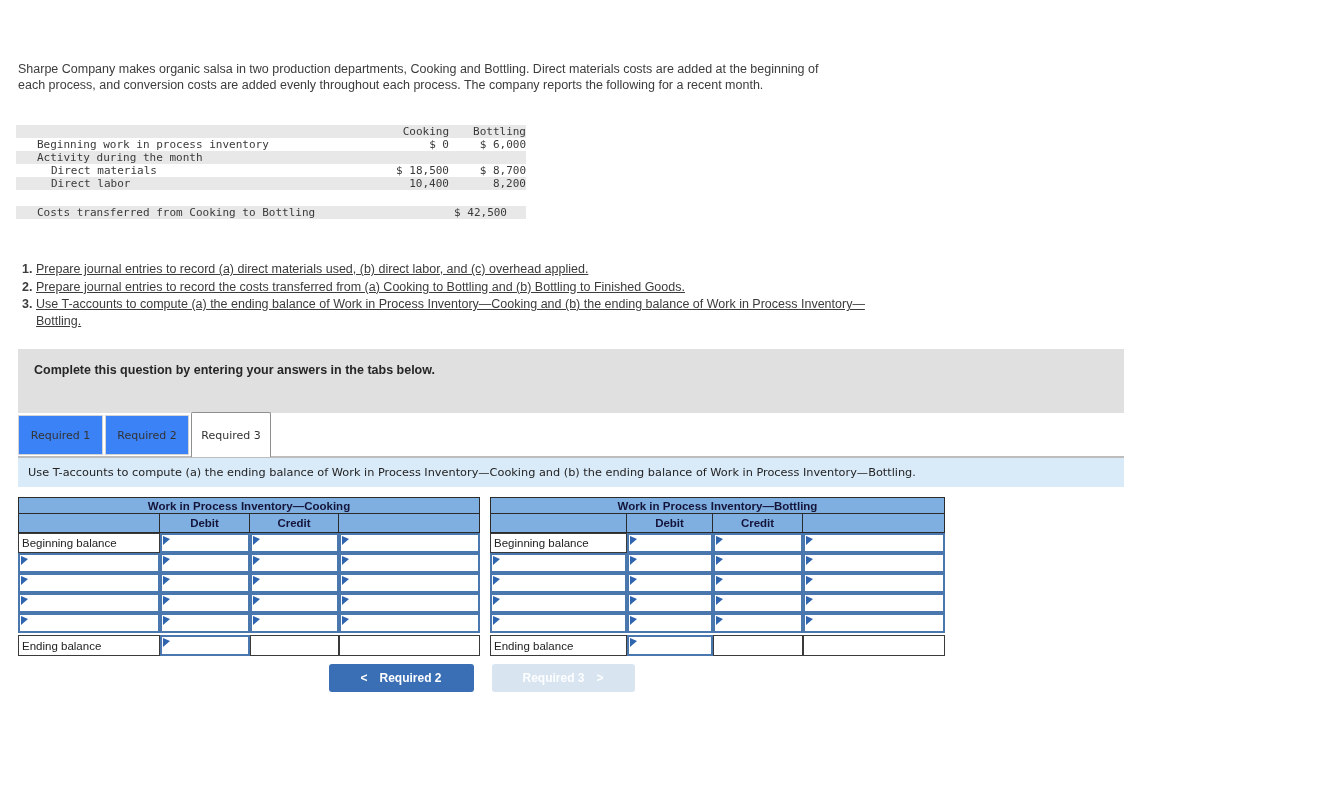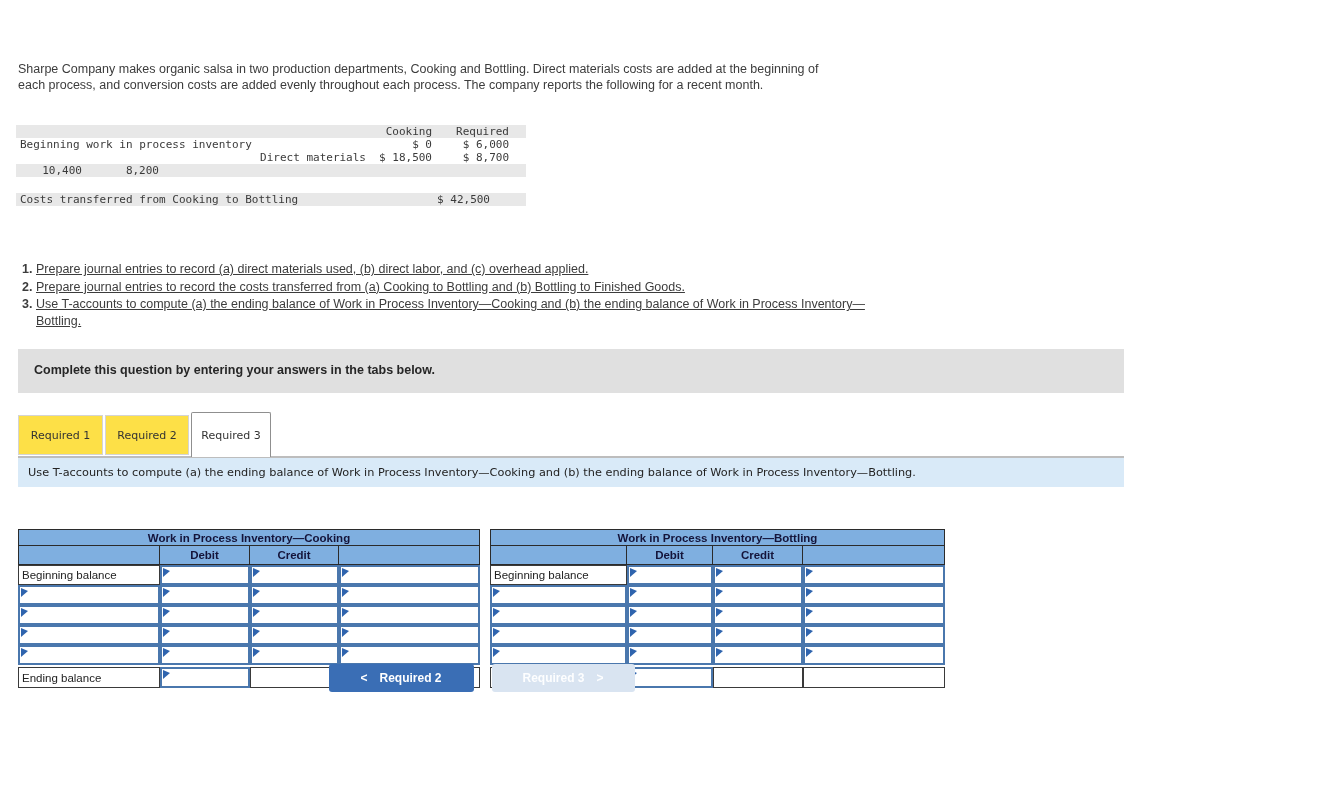--- a/index.html
+++ b/index.html
@@ -9,52 +9,52 @@
     font-family:"Liberation Sans", sans-serif; color:#3b3b3b;
   }
   
   .intro { position:absolute; left:18px; top:62px; width:818px;
     font-size:12.5px; line-height:15.5px; color:#3c3c3c; }
   
   .cost-table { position:absolute; left:16px; top:125px; width:510px;
     font-family:"DejaVu Sans Mono", monospace; font-size:11px; color:#3a3a3a; }
   .cost-row { display:flex; height:13px; line-height:13px; align-items:center; }
   .cost-row.gray { background:#e8e8e8; }
-  .cost-row .c-label { width:350px; padding-left:4px; white-space:pre; }
-  .cost-row .c-label.ind { padding-left:18px;text-align:right; }
+  .cost-row .c-label { width:350px; padding-left:4px; white-space:pre;margin-left:17px; }
+  .cost-row .c-label.ind { padding-left:18px; }
   .cost-row .c-cook { width:66px; text-align:right; }
   .cost-row .c-bott { width:77px; text-align:right; }
   .cost-row .c-tval { width:124px; text-align:right; }
   .cost-gap { height:16px; }
   
   .reqs { position:absolute; left:22px; top:261px; width:884px; font-size:12.5px; color:#3c3c3c; }
   .req { display:flex; margin-bottom:1px; line-height:16.5px; }
   .req .num { font-weight:bold; width:14px; flex:0 0 auto; }
   .req .txt { flex:1;text-decoration:underline; }
   
-  .banner { position:absolute; left:18px; top:349px; width:1106px; height:44px;
+  .banner { position:absolute; left:18px; top:349px; width:1106px; height:64px;
     background:#e0e0e0; }
   .banner .btxt { padding:14px 0 0 16px; font-weight:bold; font-size:12.5px; color:#262626; }
   
   .tabs { position:absolute; left:18px; top:412px; height:45px; }
-  .tab { position:absolute; top:3px; height:40px; background:#fde047;
+  .tab { position:absolute; top:3px; height:40px; background:#3b82f6;
     border:1px solid #d4d4d4; font-family:"DejaVu Sans", sans-serif;
     font-size:11px; color:#333; display:flex; align-items:center; justify-content:center;
     cursor:pointer; }
   .tab.active { top:0; height:45px; background:#ffffff; border:1px solid #8f8f8f;
     border-bottom:none; border-radius:2px 2px 0 0; z-index:3; }
   
   .band { position:absolute; left:18px; top:456px; width:1106px; height:31px;
     background:#d9eaf8; border-top:2px solid #bdbdbd;
     display:flex; align-items:center; }
   .band .itxt { padding-left:10px; font-family:"DejaVu Sans", sans-serif;
     font-size:11.3px; color:#232323; }
   
   .tarea { position:absolute; left:18px; top:497px; width:927px; height:160px; }
-  .tacct { position:absolute; top:0;margin-top:32px; }
+  .tacct { position:absolute; top:0; }
   .trow { display:flex; }
   .cell { position:relative; background:#fff; }
   .cell-blue { background:#7fafe0; border:1px solid #2b2b2b; }
   .title-row .cell-blue { display:flex; align-items:center; justify-content:center;
     font-weight:bold; font-size:11.5px; color:#14143a; height:17px; }
   .sub-row .cell-blue { display:flex; align-items:center; justify-content:center;
     font-weight:bold; font-size:11.5px; color:#14143a; height:19px; border-top:none; }
   .sub-row .cell-blue + .cell-blue { border-left:none; }
   .cell-label, .cell-plain { border:1px solid #3a3a3a; background:#fff;
     font-size:11.5px; color:#222; display:flex; align-items:center; padding-left:3px; }
@@ -74,33 +74,39 @@
 </style>
 </head>
 <body>
 
 <div class="intro">Sharpe Company makes organic salsa in two production departments, Cooking and Bottling. Direct materials costs are added at the beginning of each process, and conversion costs are added evenly throughout each process. The company reports the following for a recent month.</div>
 
 <div class="cost-table" id="cost-table">
     <div class="cost-row gray">
       <div class="c-label"></div>
       <div class="c-cook">Cooking</div>
-      <div class="c-bott">Required</div>
+      <div class="c-bott">Bottling</div>
     </div>
     <div class="cost-row">
       <div class="c-label">Beginning work in process inventory</div>
       <div class="c-cook">$ 0</div>
       <div class="c-bott">$ 6,000</div>
     </div>
+    <div class="cost-row gray">
+      <div class="c-label">Activity during the month</div>
+      <div class="c-cook"></div>
+      <div class="c-bott"></div>
+    </div>
     <div class="cost-row">
       <div class="c-label ind">Direct materials</div>
       <div class="c-cook">$ 18,500</div>
       <div class="c-bott">$ 8,700</div>
     </div>
     <div class="cost-row gray">
+      <div class="c-label ind">Direct labor</div>
       <div class="c-cook">10,400</div>
       <div class="c-bott">8,200</div>
     </div>
     <div class="cost-gap"></div>
     <div class="cost-row gray">
       <div class="c-label">Costs transferred from Cooking to Bottling</div>
       <div class="c-tval">$ 42,500</div>
     </div>
   </div>
 

